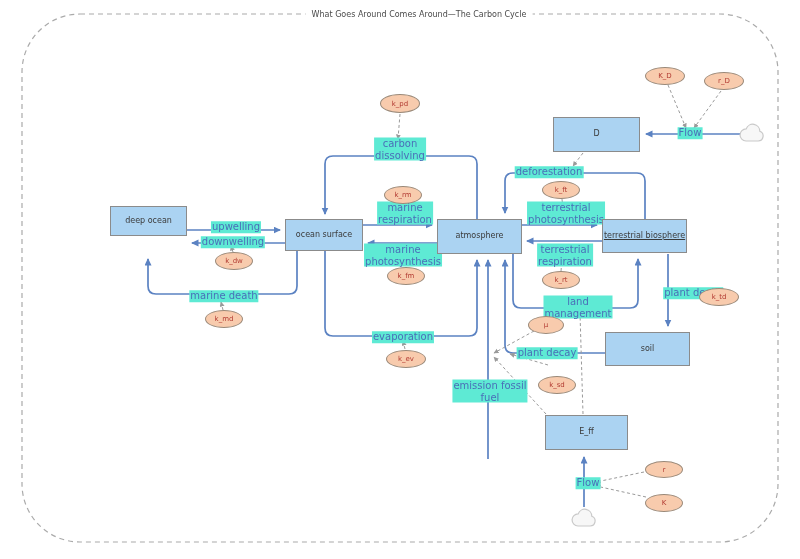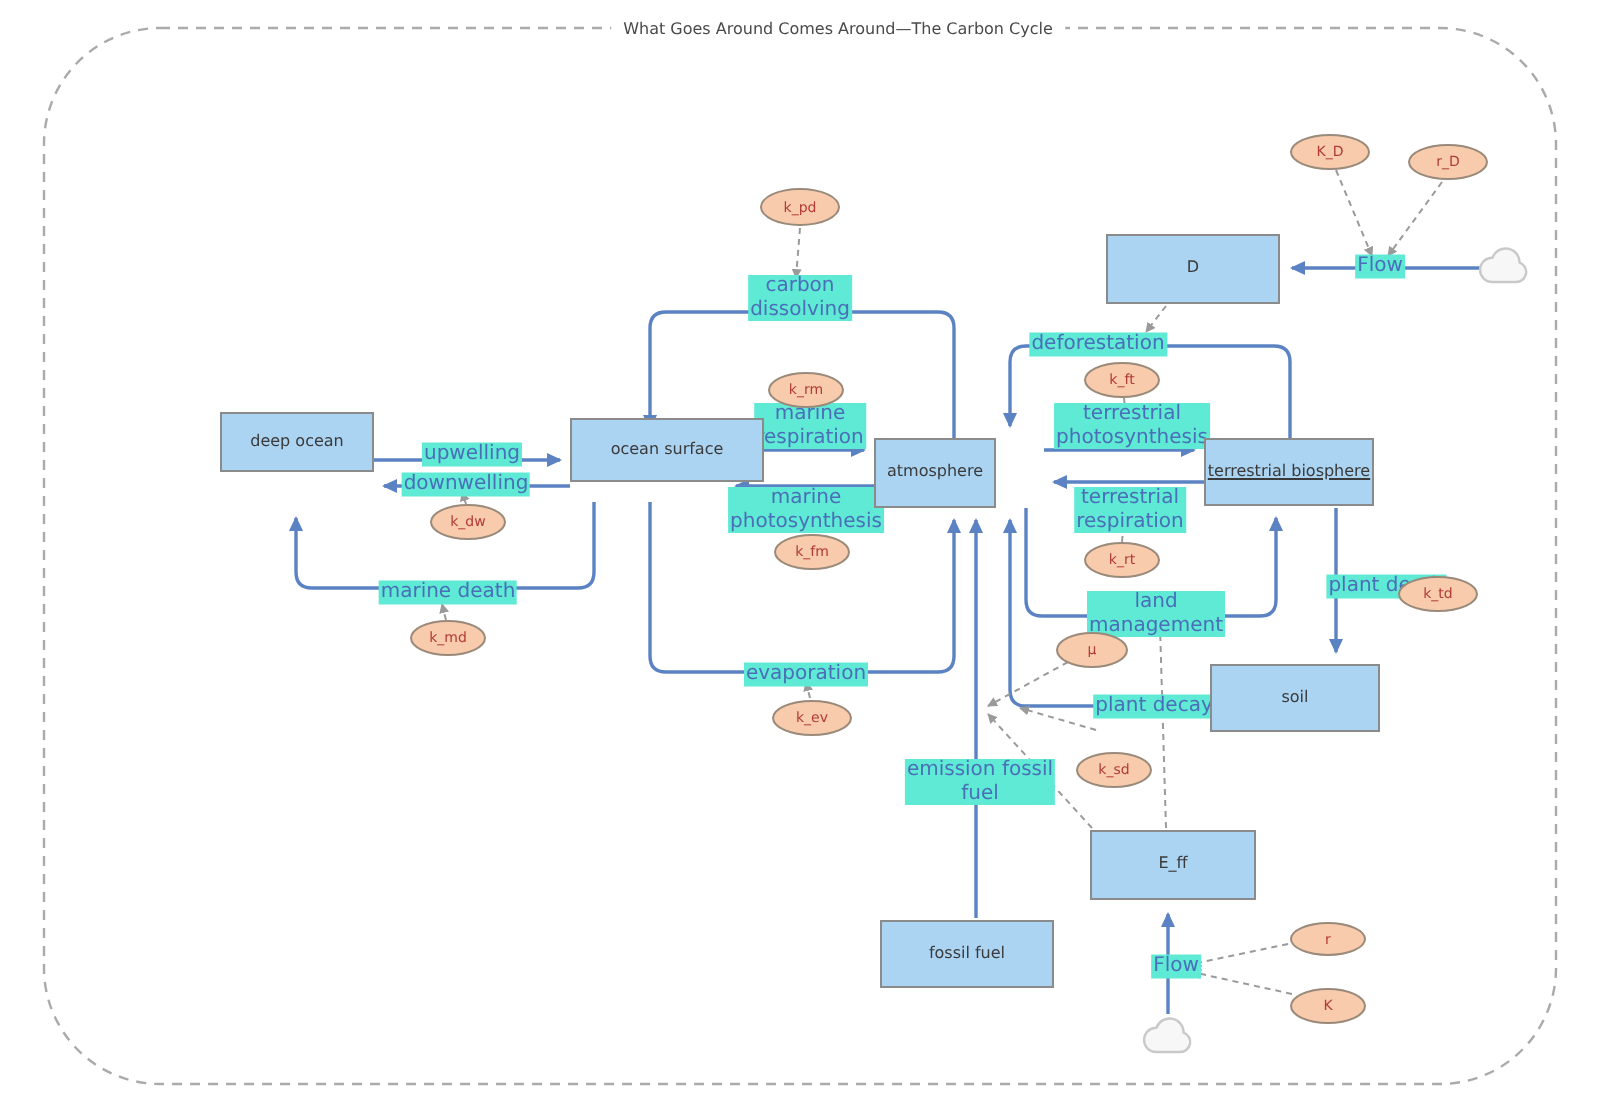--- a/index.html
+++ b/index.html
@@ -85,41 +85,40 @@
 
     <g fill="#f7f7f7" stroke="#c9c9c9" stroke-width="1.2">
       <path d="M746,141 h12 a5,5 0 0 0 1.8,-9.7 a7,7 0 0 0 -13.6,-2.4 a5.8,5.8 0 0 0 -0.2,12.1 z"></path>
       <path d="M578,526 h12 a5,5 0 0 0 1.8,-9.7 a7,7 0 0 0 -13.6,-2.4 a5.8,5.8 0 0 0 -0.2,12.1 z"></path>
     </g>
   </svg>
 
   <div class="title">What Goes Around Comes Around—The Carbon Cycle</div>
 
   <div class="stock" style="left:110px;top:206px;width:77px;height:30px;">deep ocean</div>
-  <div class="stock" style="left:285px;top:209px;width:97px;height:32px;">ocean surface</div>
-  <div class="stock" style="left:437px;top:219px;width:61px;height:35px;">atmosphere</div>
+  <div class="stock" style="left:285px;top:219px;width:78px;height:32px;">ocean surface</div>
+  <div class="stock" style="left:437px;top:219px;width:85px;height:35px;">atmosphere</div>
   <div class="stock" style="left:602px;top:219px;width:85px;height:34px;text-decoration:underline;">terrestrial biosphere</div>
   <div class="stock" style="left:553px;top:117px;width:87px;height:35px;">D</div>
   <div class="stock" style="left:605px;top:332px;width:85px;height:34px;">soil</div>
   <div class="stock" style="left:545px;top:415px;width:83px;height:35px;">E_ff</div>
-  <div class="stock" style="left:440px;top:460px;width:87px;height:34px;">fossil fuel</div>
 
   <div class="flow-label" style="left:236px;top:227px;">upwelling</div>
   <div class="flow-label" style="left:233px;top:242px;">downwelling</div>
   <div class="flow-label" style="left:224px;top:296px;">marine death</div>
   <div class="flow-label" style="left:400px;top:149px;">carbon
 dissolving</div>
   <div class="flow-label" style="left:405px;top:213px;">marine
 respiration</div>
   <div class="flow-label" style="left:403px;top:255px;">marine
 photosynthesis</div>
   <div class="flow-label" style="left:403px;top:337px;">evaporation</div>
   <div class="flow-label" style="left:490px;top:391px;">emission fossil
 fuel</div>
-  <div class="flow-label" style="left:547px;top:353px;margin-left:30px;">plant decay</div>
+  <div class="flow-label" style="left:547px;top:353px;">plant decay</div>
   <div class="flow-label" style="left:578px;top:307px;">land
 management</div>
   <div class="flow-label" style="left:566px;top:213px;">terrestrial
 photosynthesis</div>
   <div class="flow-label" style="left:565px;top:255px;">terrestrial
 respiration</div>
   <div class="flow-label" style="left:549px;top:172px;">deforestation</div>
   <div class="flow-label" style="left:671px;top:293px;margin-left:22px;">plant death</div>
   <div class="flow-label" style="left:690px;top:133px;">Flow</div>
   <div class="flow-label" style="left:588px;top:483px;">Flow</div>

